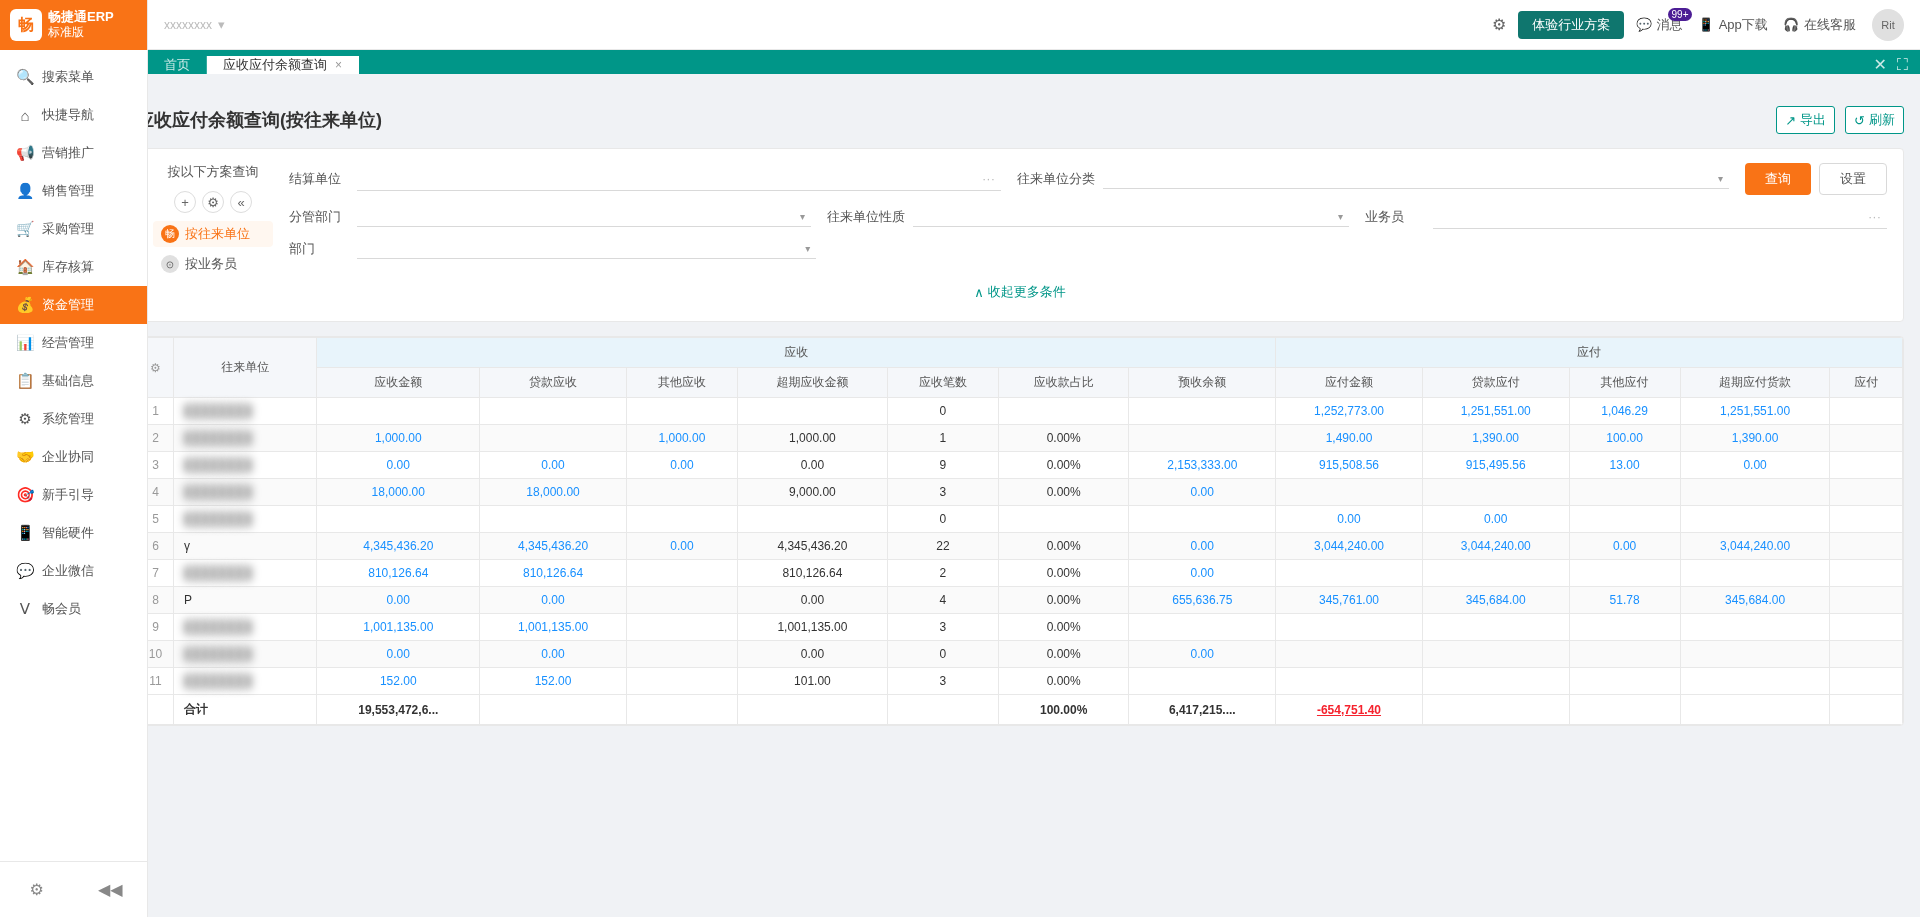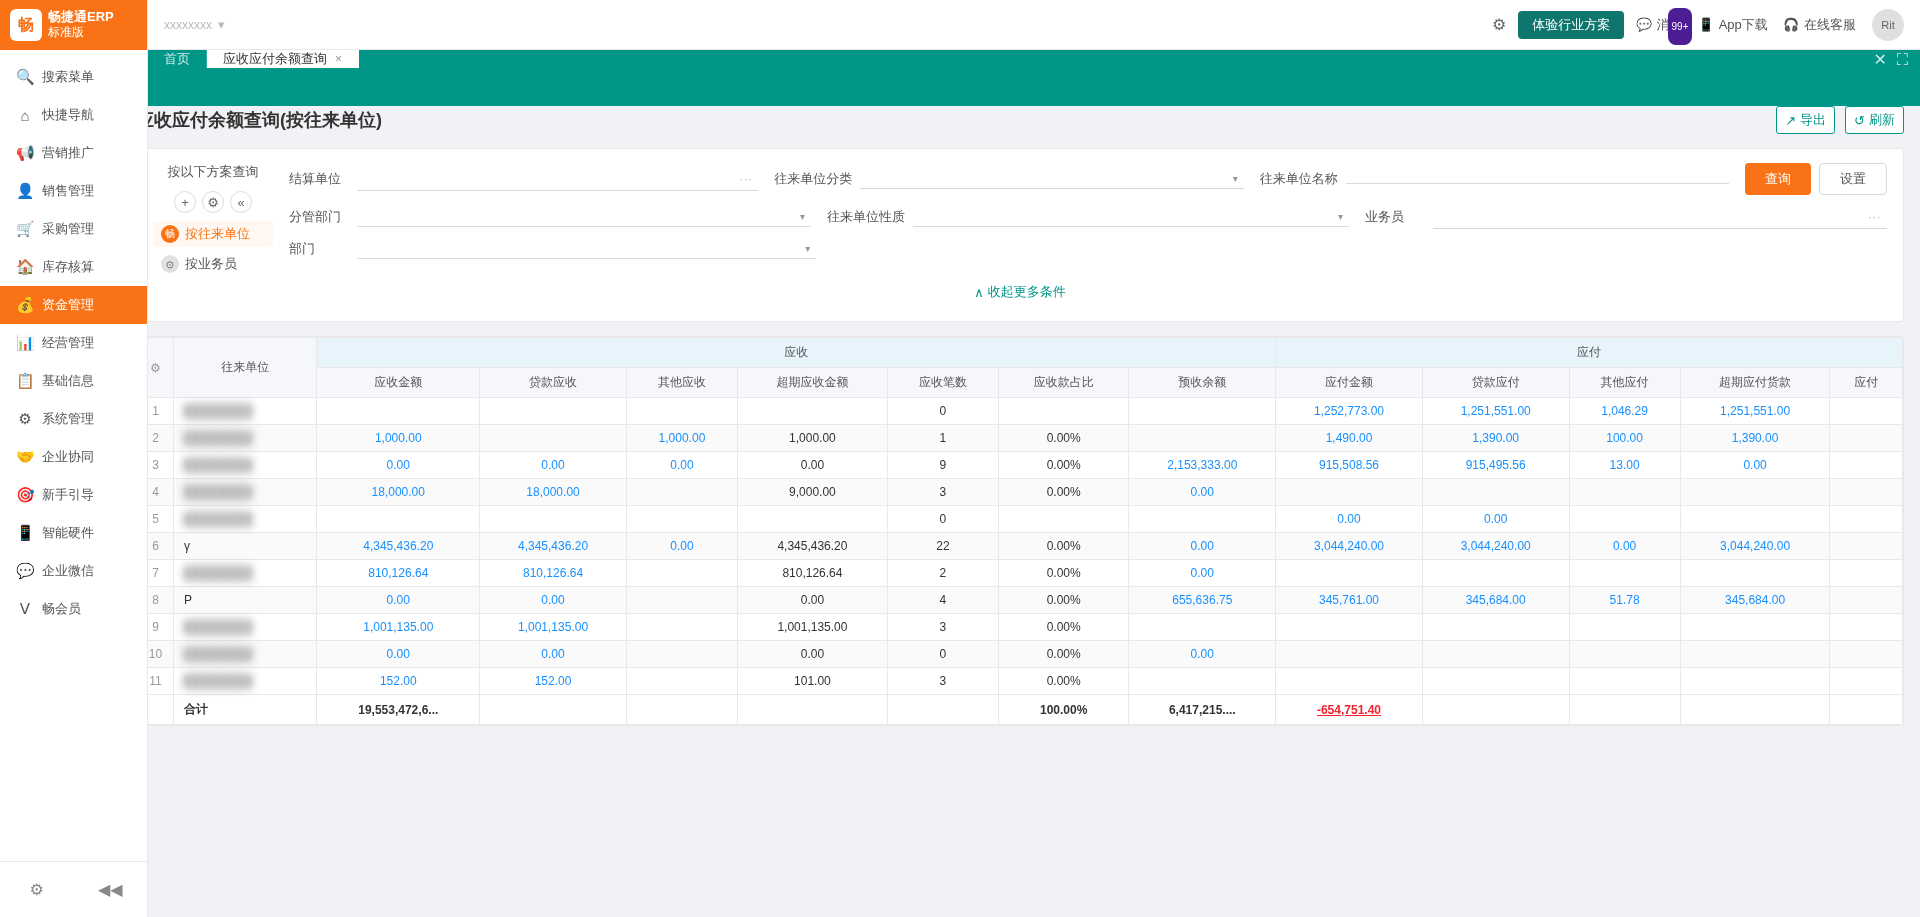--- a/index.html
+++ b/index.html
@@ -46,29 +46,29 @@
     }
     .topbar-breadcrumb { color: #999; font-size: 13px; flex: 1; display: flex; align-items: center; gap: 6px; }
     .topbar-breadcrumb .bc-text { color: #bbb; font-size: 12px; }
     .topbar-gear { color: #666; font-size: 16px; cursor: pointer; }
     .topbar-promo {
       background: #0f766e; color: #fff; padding: 5px 14px;
       border-radius: 4px; font-size: 13px; cursor: pointer;
     }
     .topbar-right { display: flex; align-items: center; gap: 16px; }
     .topbar-msg { display: flex; align-items: center; gap: 4px; cursor: pointer; color: #555; font-size: 13px; position: relative; }
-    .badge { background: #4c1d95; color: #fff; font-size: 10px; padding: 13px 4px; border-radius: 8px; position: absolute; top: -8px; right: -10px; }
+    .badge { background: #4c1d95; color: #fff; font-size: 10px; padding: 1px 4px; border-radius: 8px; position: absolute; top: -8px; right: -10px; }
     .topbar-app { display: flex; align-items: center; gap: 4px; cursor: pointer; color: #555; font-size: 13px; }
     .topbar-service { display: flex; align-items: center; gap: 4px; cursor: pointer; color: #555; font-size: 13px; }
     .topbar-user { width: 32px; height: 32px; background: #e0e0e0; border-radius: 50%; cursor: pointer; }
 
     
     .tabbar {
-      position: fixed; left: 148px; top: 50px; right: 0; height: 56px;
-      background: #009688; display: flex; align-items: flex-start; z-index: 99;
+      position: fixed; left: 148px; top: 50px; right: 0; height: 24px;
+      background: #009688; display: flex; align-items: flex-end; z-index: 99;
     }
     .tab-item {
       display: flex; align-items: center; padding: 0 16px; cursor: pointer;
       color: rgba(255,255,255,0.8); font-size: 13px; gap: 8px;
       border-right: 1px solid rgba(255,255,255,0.2);
     }
     .tab-item.active { background: #fff; color: #333; }
     .tab-close { color: #999; font-size: 12px; cursor: pointer; }
     .tab-controls { margin-left: auto; display: flex; align-items: center; padding: 0 12px; gap: 10px; }
     .tab-ctrl-btn { color: #fff; font-size: 16px; cursor: pointer; opacity: 0.8; }
@@ -329,24 +329,20 @@
             <span class="filter-field-label">结算单位</span>
             <div class="filter-input">
               <span class="filter-input-dots">···</span>
             </div>
           </div>
           <div class="filter-field">
             <span class="filter-field-label">往来单位分类</span>
             <div class="filter-input">
               <span class="filter-input-arrow">▾</span>
             </div>
-          </div>
-          <div class="filter-field">
-            <span class="filter-field-label">往来单位名称</span>
-            <div class="filter-input"></div>
           </div>
 
           <div class="query-btns">
             <button class="btn-query">查询</button>
             <button class="btn-set">设置</button>
           </div>
         </div>
 
         <div class="filter-row">
           <div class="filter-field">

